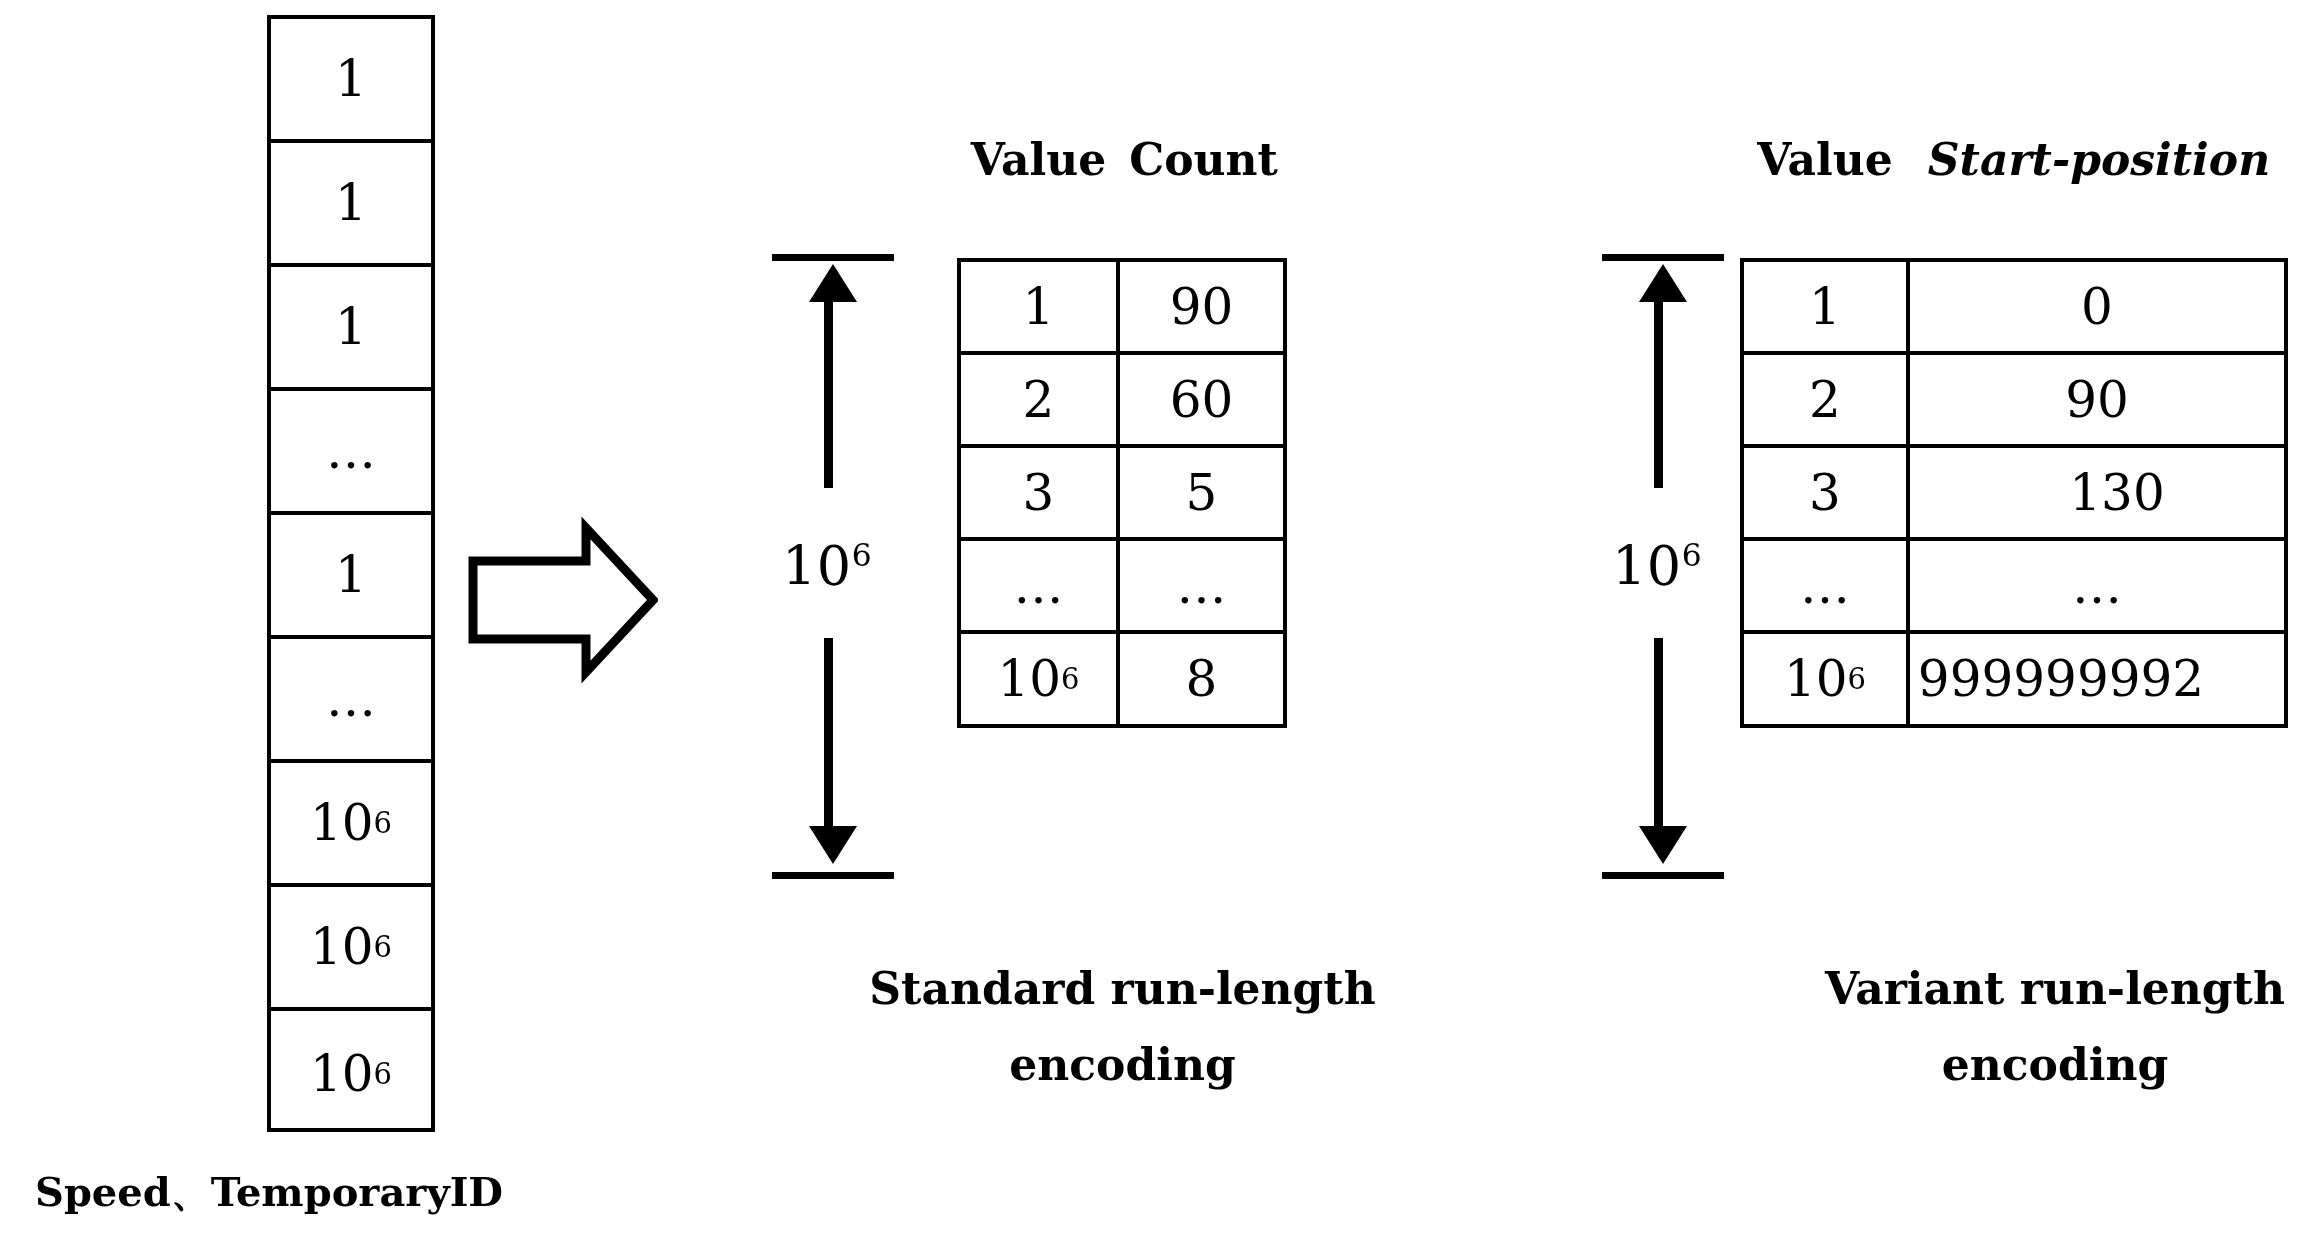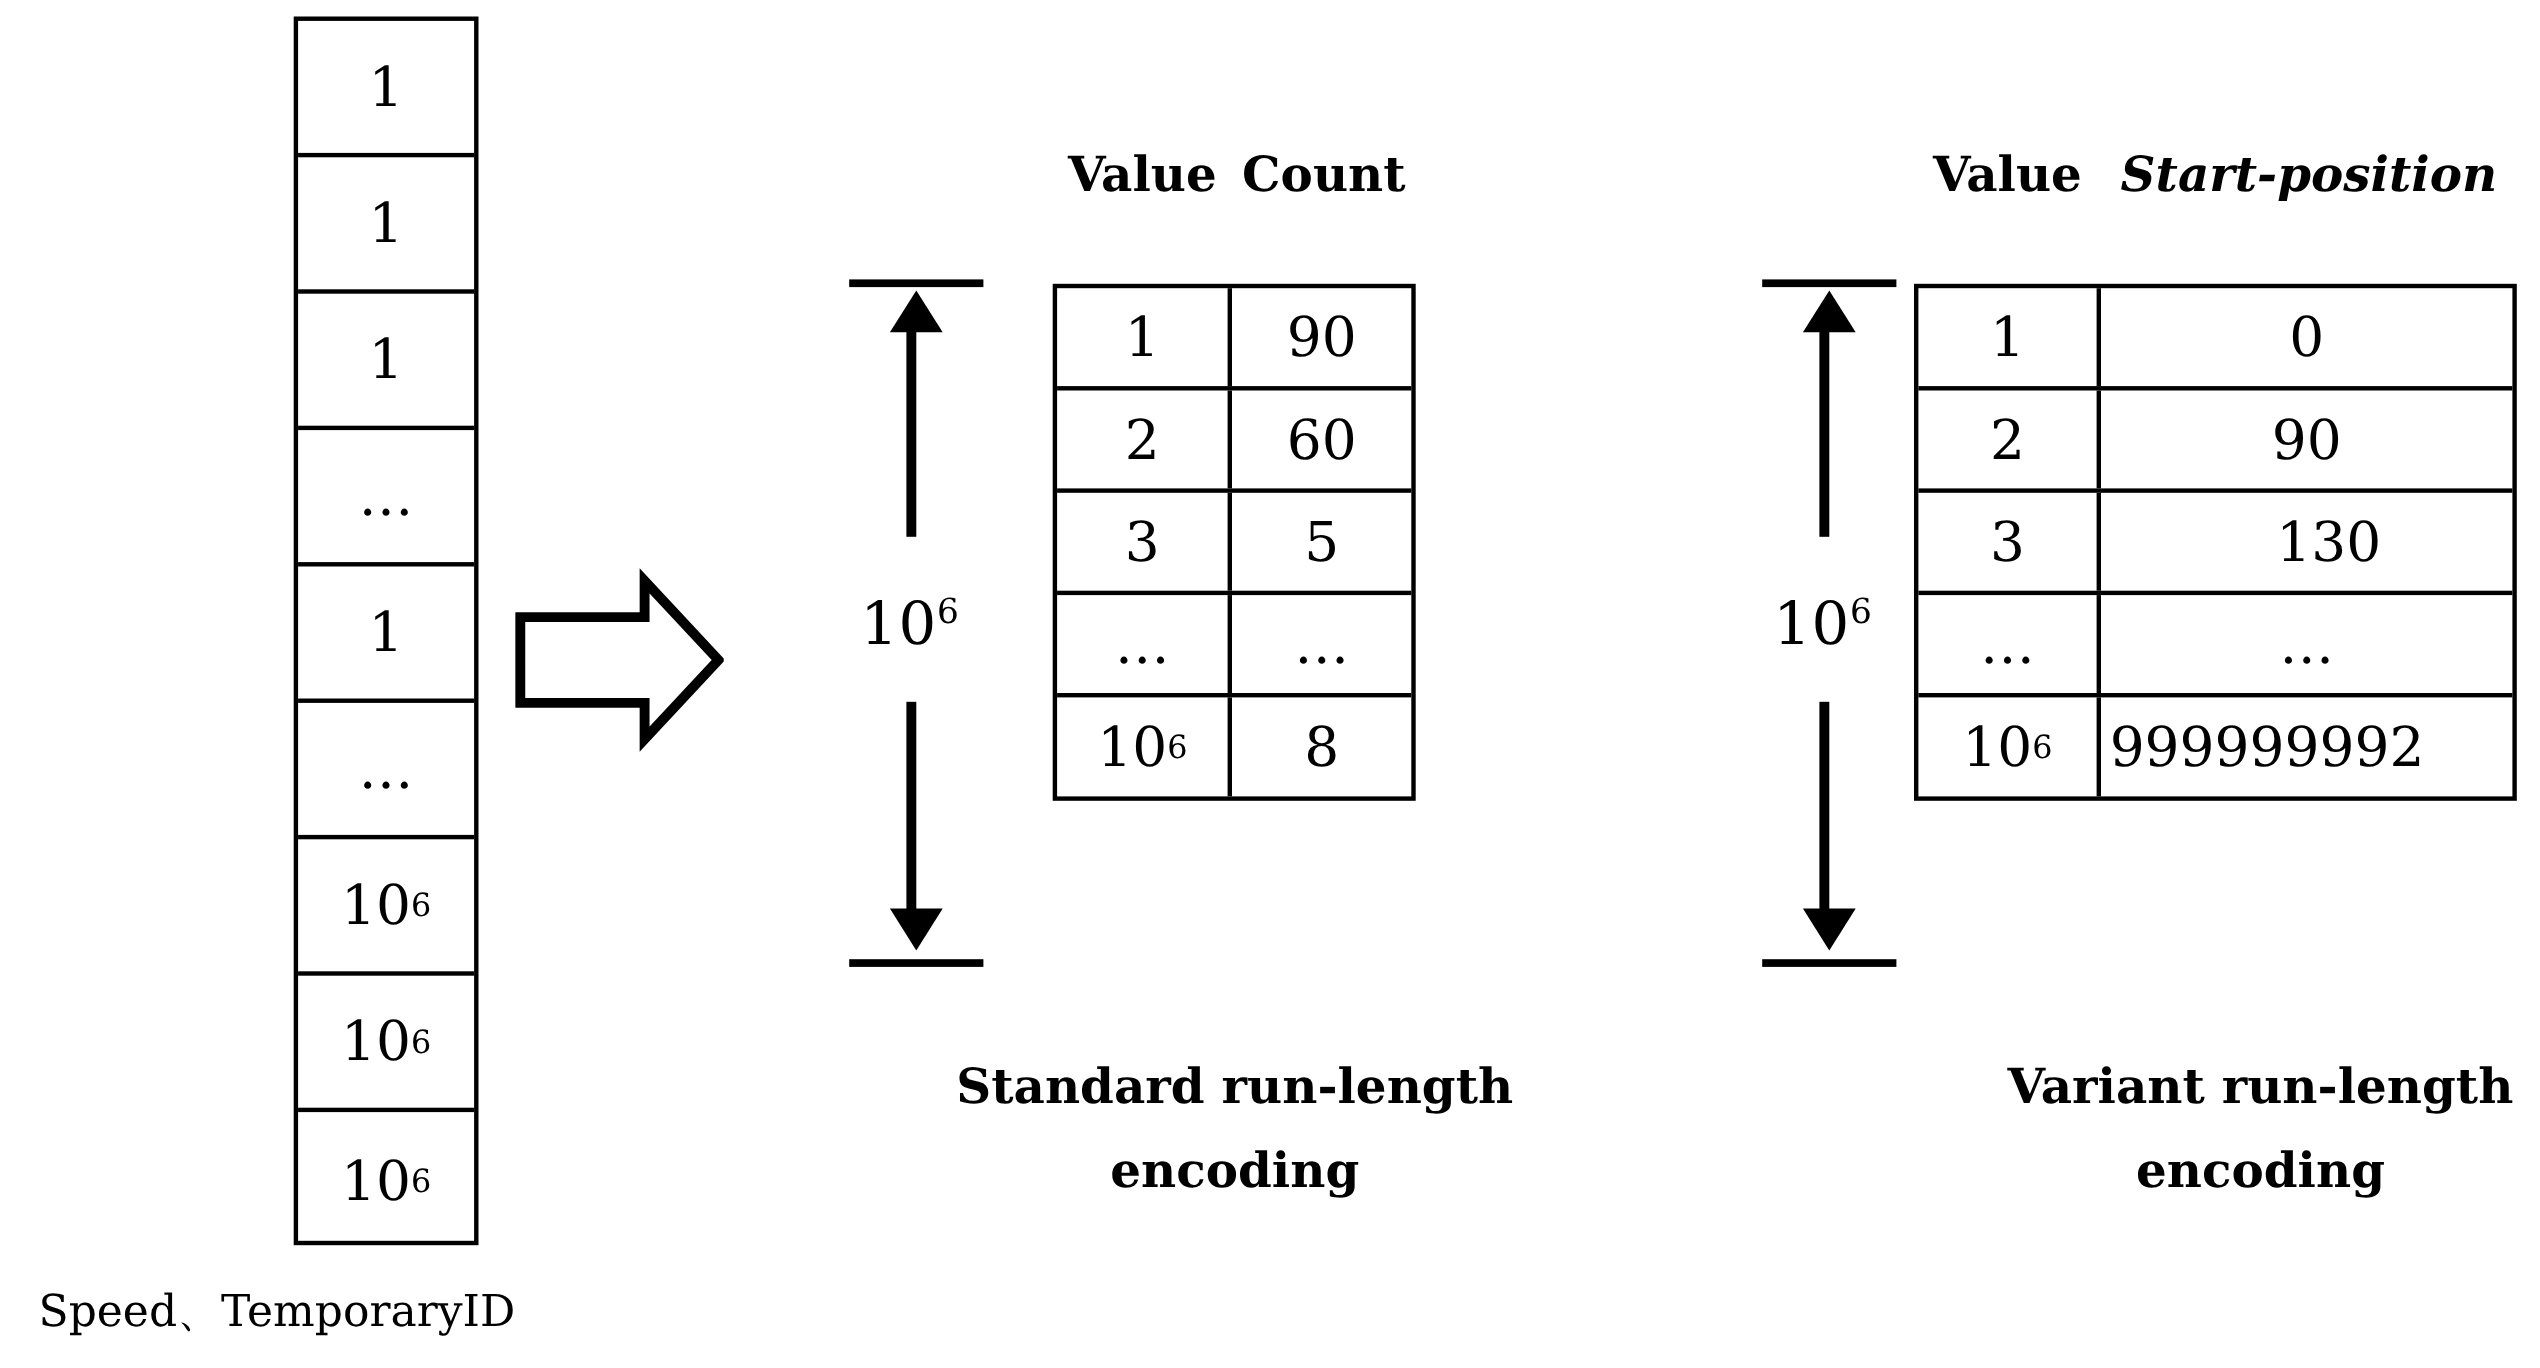--- a/index.html
+++ b/index.html
@@ -140,21 +140,21 @@
     text-align: center;
     font-size: 44px;
     font-weight: bold;
     line-height: 1.45;
   }
   .caption .cline { display: block; white-space: nowrap; margin-top: 12px; }
 
   .axis-caption {
     position: absolute;
     font-size: 40px;
-    font-weight: normal;
+    font-weight: bold;
     line-height: 1;
     white-space: nowrap;
   }
 </style>
 </head>
 <body>
 
 <div class="stage" data-name="diagram-canvas">
 
 

